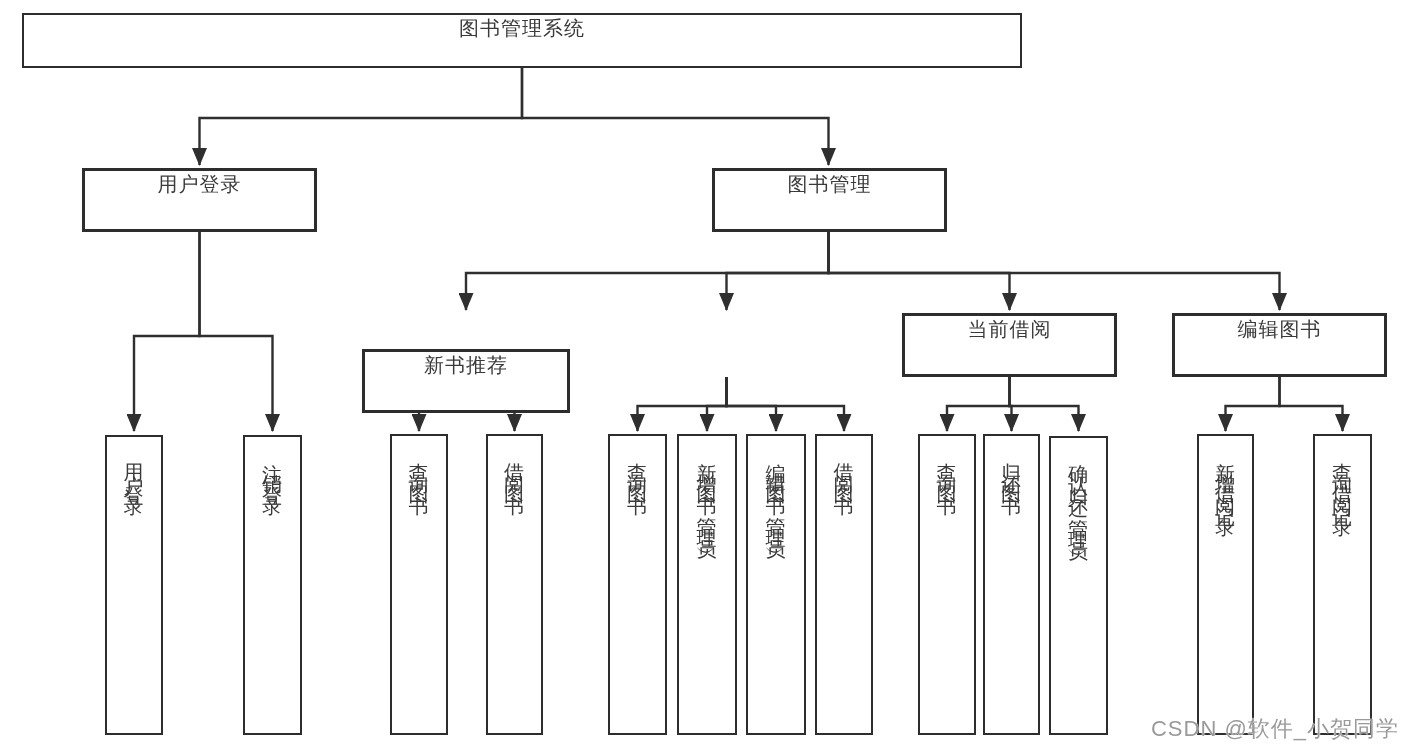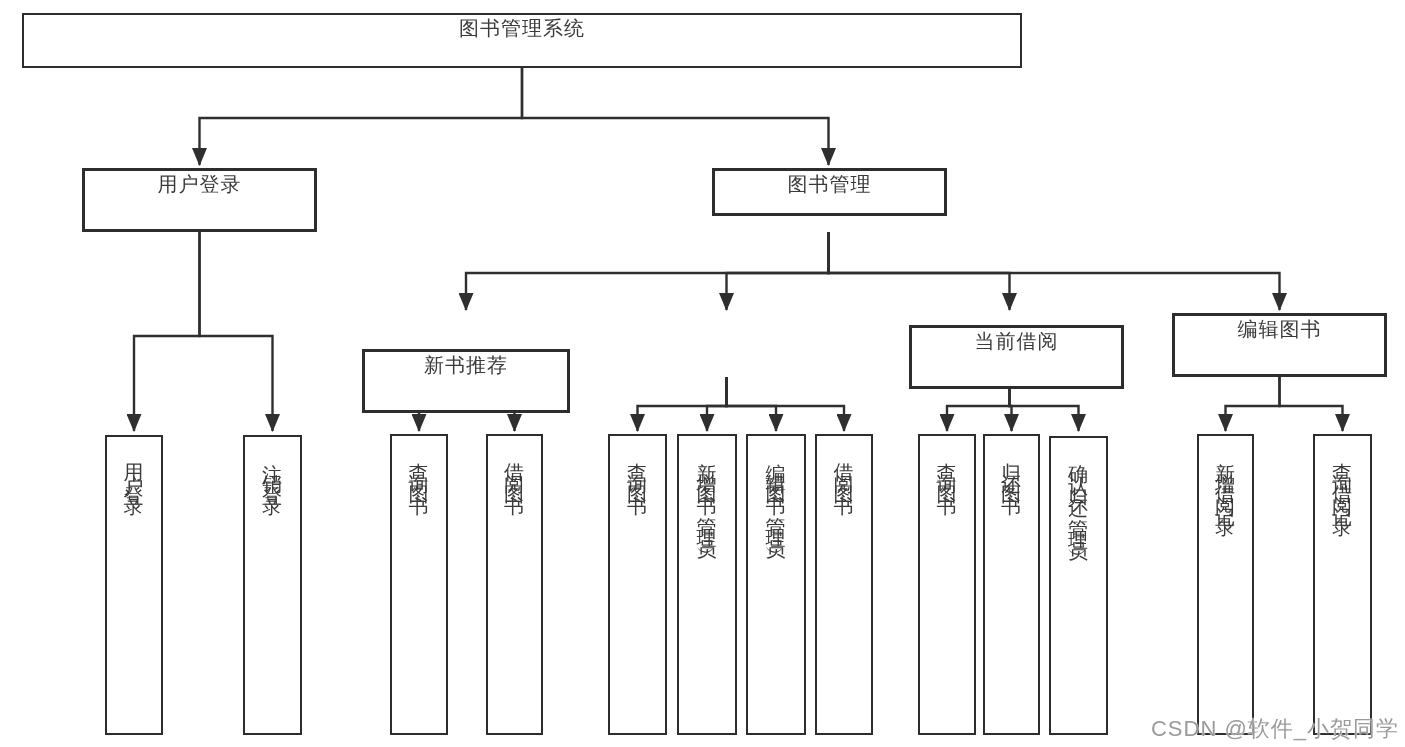--- a/index.html
+++ b/index.html
@@ -97,28 +97,28 @@
     <path class="link" d="M1279.5,377 L1279.5,406 L1342.5,406 L1342.5,431" marker-end="url(#arrowhead)"></path>
   </svg>
 
   <div class="node h-box root-box" style="left:22px;top:13px;width:1000px;height:55px;">
     <span>图书管理系统</span>
   </div>
 
   <div class="node h-box" style="left:82px;top:168px;width:235px;height:64px;">
     <span>用户登录</span>
   </div>
-  <div class="node h-box" style="left:712px;top:168px;width:235px;height:48px;">
+  <div class="node h-box" style="left:712px;top:168px;width:235px;height:64px;">
     <span>图书管理</span>
   </div>
 
   <div class="node h-box" style="left:362px;top:313px;width:208px;height:64px;margin-top:36px;">
     <span>新书推荐</span>
   </div>
-  <div class="node h-box" style="left:902px;top:325px;width:215px;height:64px;margin-left:7px;">
+  <div class="node h-box" style="left:902px;top:313px;width:215px;height:64px;">
     <span>当前借阅</span>
   </div>
   <div class="node h-box" style="left:1172px;top:313px;width:215px;height:64px;">
     <span>编辑图书</span>
   </div>
 
   <div class="node v-box" style="left:105px;top:435px;width:58px;height:300px;">
     <span class="v-label">用户登录</span>
   </div>
   <div class="node v-box" style="left:243px;top:435px;width:59px;height:300px;">

